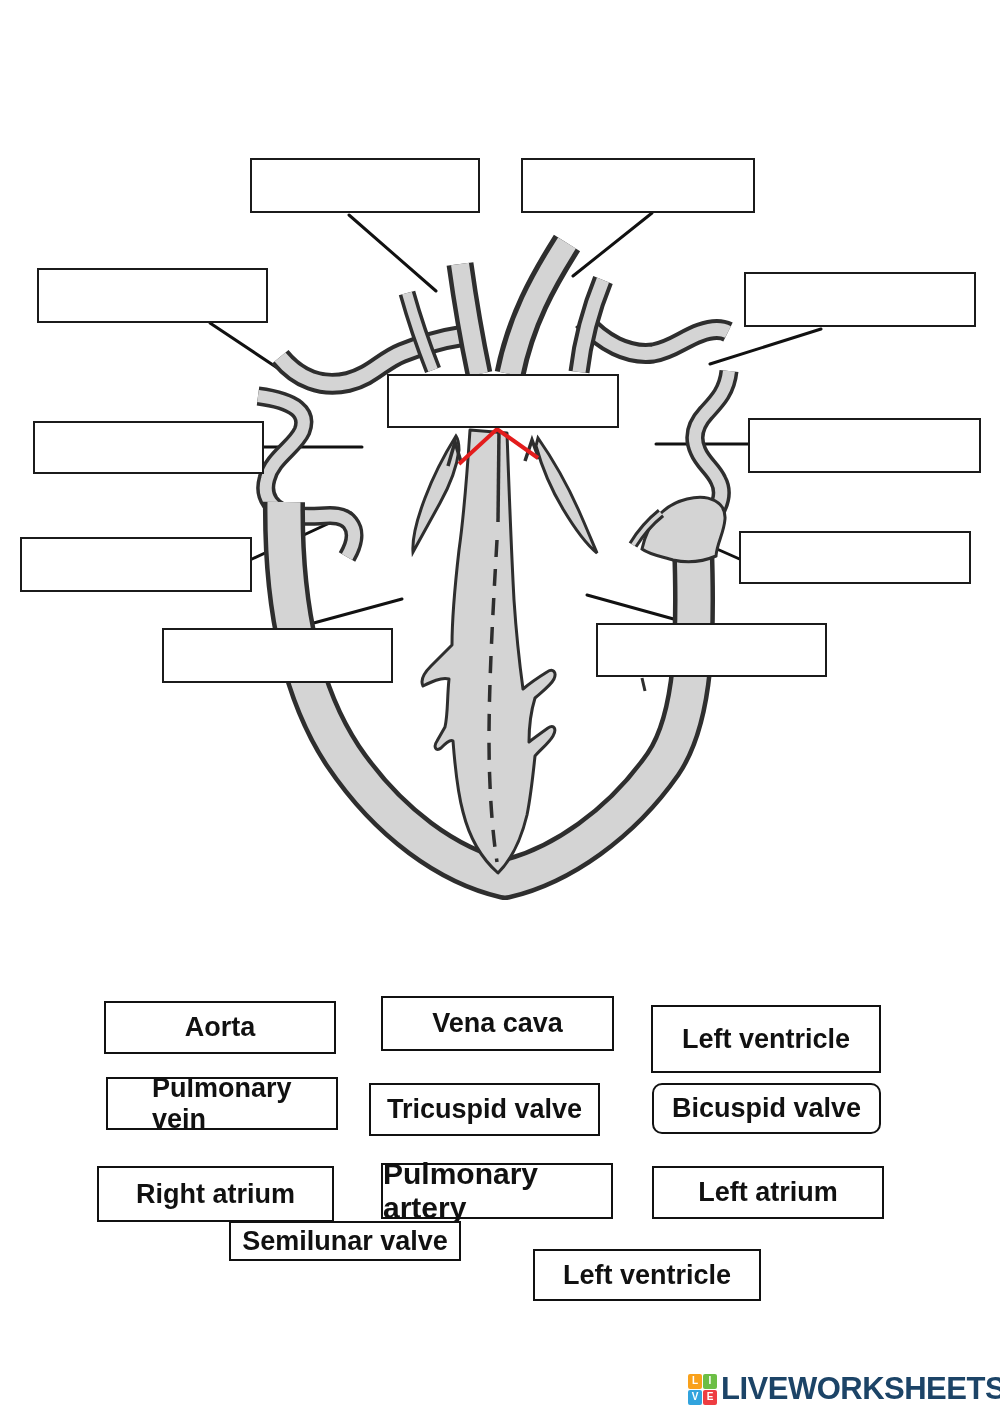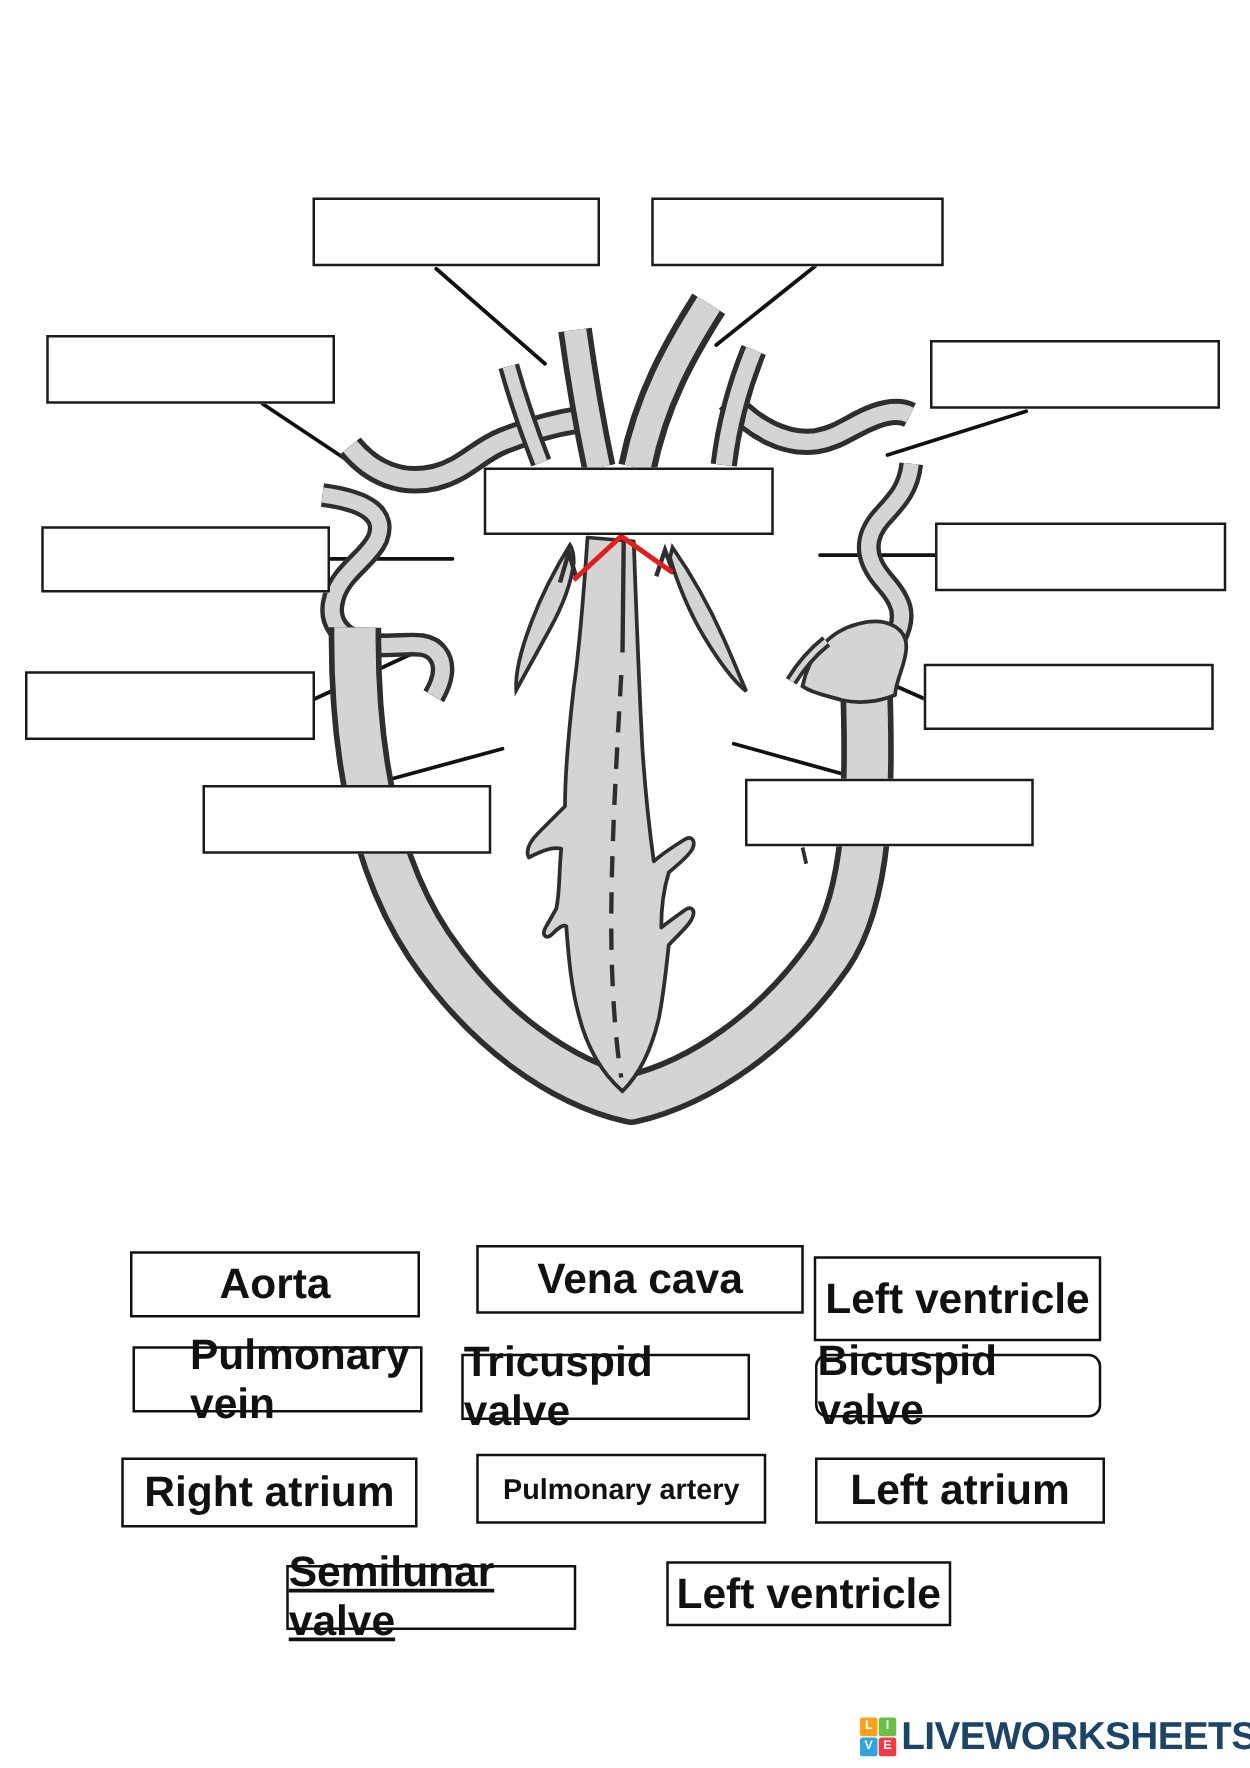--- a/index.html
+++ b/index.html
@@ -3,22 +3,22 @@
 <meta charset="utf-8">
 <style>
   html,body{margin:0;padding:0;}
   body{font-family:"Liberation Sans", sans-serif;}
   #page{position:relative;width:1000px;height:1414px;background:#ffffff;overflow:hidden;}
   #diagram-svg{position:absolute;left:0;top:0;z-index:1;}
   .slot{position:absolute;background:#ffffff;border:2px solid #1b1b1b;box-sizing:border-box;z-index:5;}
   .slot-heavy{border-width:2.5px;}
   .word{position:absolute;background:#ffffff;border:2px solid #111111;box-sizing:border-box;
         display:flex;align-items:center;justify-content:center;z-index:5;
-        font-weight:bold;font-size:34px;color:#111111;letter-spacing:0px;}
-  .word.small{font-size:23px;}
+        font-weight:bold;font-size:27px;color:#111111;letter-spacing:0px;}
+  .word.small{font-size:30px;}
   #logo{position:absolute;left:688px;top:1370px;height:38px;display:flex;align-items:center;z-index:5;}
   #logo-icon{display:grid;grid-template-columns:14px 14px;grid-template-rows:15px 15px;gap:1px;margin-right:4px;}
   #logo-icon span{display:flex;align-items:center;justify-content:center;color:#ffffff;
                   font-weight:bold;font-size:10px;line-height:1;border-radius:2px;}
   .t0{background:#f9a11b;} .t1{background:#6cbe45;} .t2{background:#31a3dd;} .t3{background:#ee3d42;}
   #logo-text{font-weight:bold;font-size:31px;color:#1c4467;letter-spacing:-0.5px;}
 </style>
 </head>
 <body>
 
@@ -102,21 +102,21 @@
   <div class="slot" style="left:33px;top:421px;width:231px;height:53px;"></div>
   <div class="slot" style="left:748px;top:418px;width:233px;height:55px;"></div>
   <div class="slot" style="left:20px;top:537px;width:232px;height:55px;"></div>
   <div class="slot" style="left:739px;top:531px;width:232px;height:53px;"></div>
   <div class="slot" style="left:162px;top:628px;width:231px;height:55px;"></div>
   <div class="slot" style="left:596px;top:623px;width:231px;height:54px;"></div>
 
   <div class="word" style="left:104px;top:1001px;width:232px;height:53px;">
     <span>Aorta</span>
     </div>
-  <div class="word" style="left:381px;top:996px;width:262px;height:55px;">
+  <div class="word" style="left:381px;top:996px;width:233px;height:55px;">
     <span>Vena cava</span>
     </div>
   <div class="word" style="left:651px;top:1005px;width:230px;height:68px;">
     <span>Left ventricle</span>
     </div>
   <div class="word" style="left:106px;top:1077px;width:232px;height:53px;padding-left:44px;">
     <span>Pulmonary vein</span>
     </div>
   <div class="word" style="left:369px;top:1083px;width:231px;height:53px;">
     <span>Tricuspid valve</span>
@@ -126,21 +126,21 @@
     </div>
   <div class="word" style="left:97px;top:1166px;width:237px;height:56px;">
     <span>Right atrium</span>
     </div>
   <div class="word small" style="left:381px;top:1163px;width:232px;height:56px;">
     <span>Pulmonary artery</span>
     </div>
   <div class="word" style="left:652px;top:1166px;width:232px;height:53px;">
     <span>Left atrium</span>
     </div>
-  <div class="word" style="left:229px;top:1252px;width:232px;height:52px;text-decoration:underline;">
+  <div class="word" style="left:229px;top:1221px;width:232px;height:40px;">
     <span>Semilunar valve</span>
     </div>
   <div class="word" style="left:533px;top:1249px;width:228px;height:52px;">
     <span>Left ventricle</span>
     </div>
 
   <div id="logo">
     <span id="logo-icon">
       <span class="t0">L</span>
       <span class="t1">I</span>

